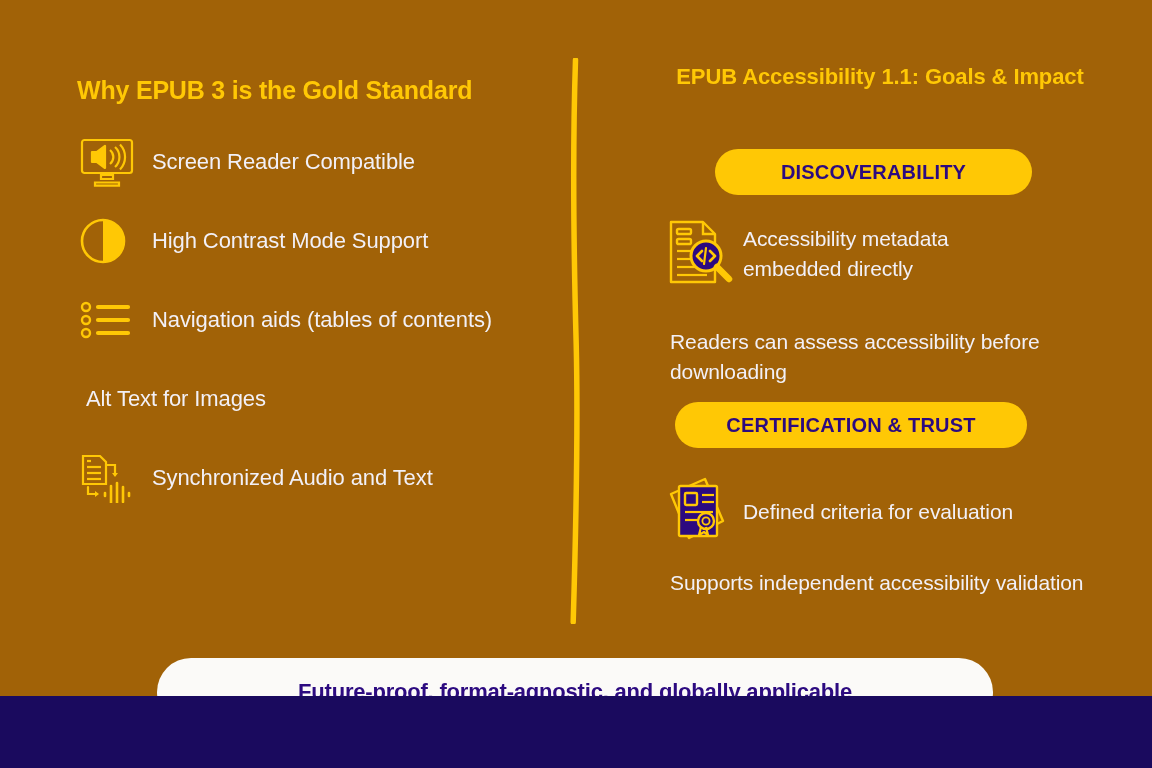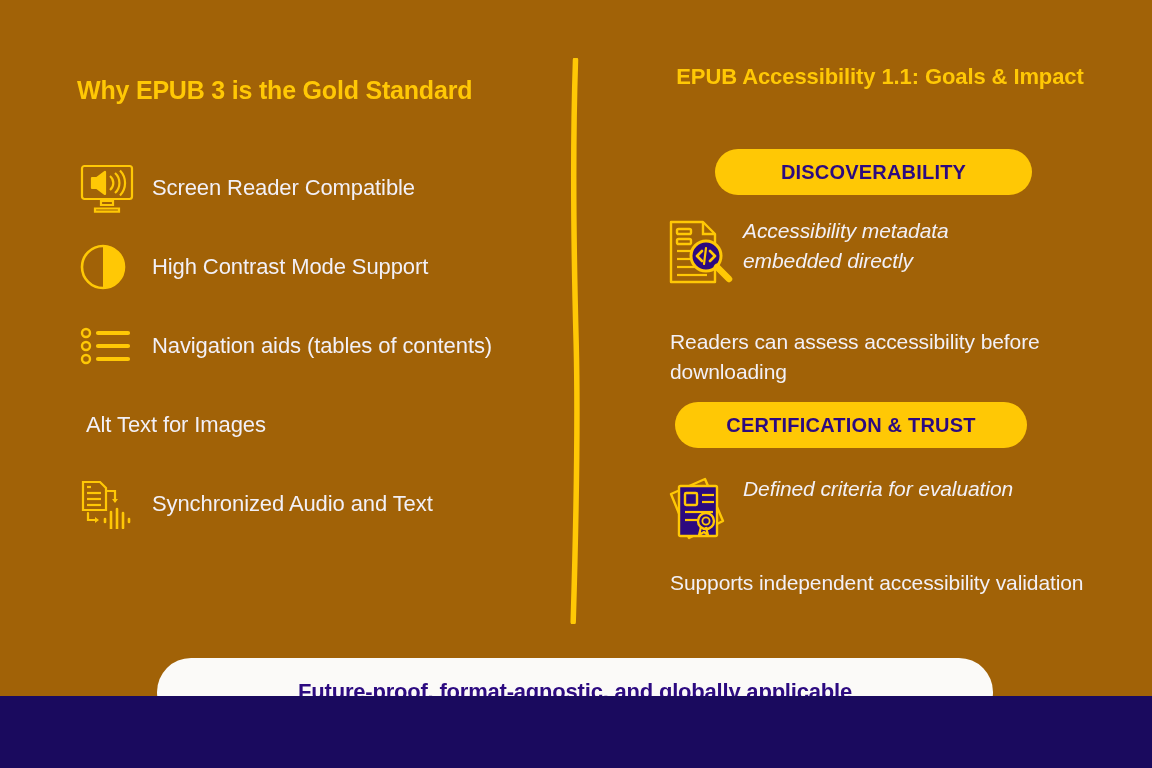--- a/index.html
+++ b/index.html
@@ -45,21 +45,21 @@
     top: 76px;
     font-size: 25px;
     font-weight: bold;
     color: #ffc805;
     letter-spacing: -0.2px;
     white-space: nowrap;
   }
   .feature-list {
     position: absolute;
     left: 78px;
-    top: 148px;
+    top: 122px;
     width: 480px;
   }
   .feature-row {
     display: flex;
     align-items: center;
     height: 79px;
   }
   .feature-icon {
     width: 66px;
     min-width: 66px;
@@ -116,22 +116,21 @@
     width: 317px;
   }
   #badge-certification {
     left: 85px;
     top: 402px;
     width: 352px;
   }
   .point-row {
     position: absolute;
     display: flex;
-    align-items: flex-start;
-    font-style: italic;
+    align-items: center;
   }
   #point-metadata { left: 75px; top: 216px; }
   #point-criteria { left: 75px; top: 474px; }
   .point-icon {
     width: 78px;
     min-width: 78px;
     height: 74px;
     display: flex;
     align-items: flex-start;
     justify-content: flex-start;

